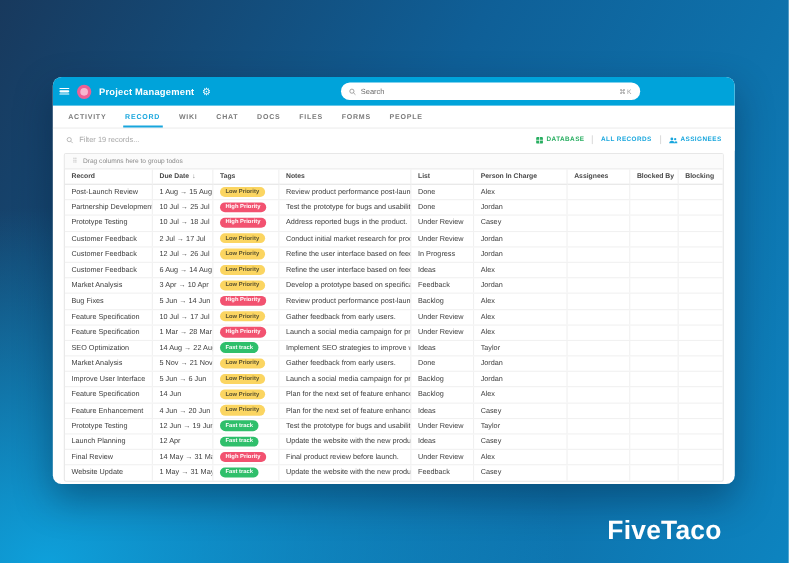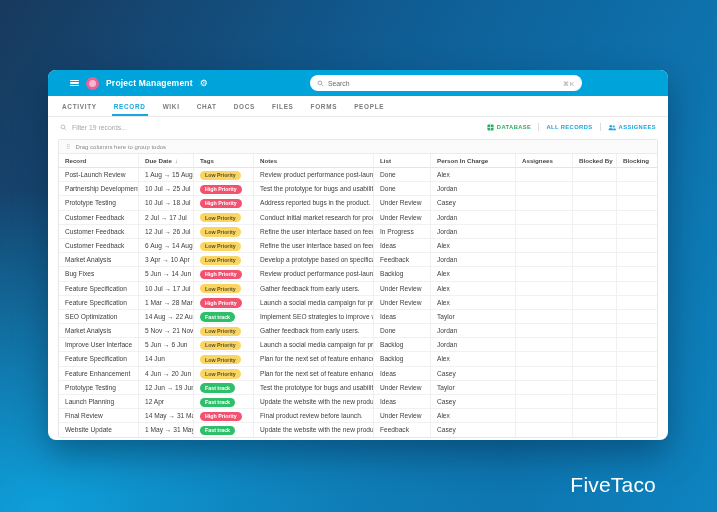--- a/index.html
+++ b/index.html
@@ -11,21 +11,21 @@
       linear-gradient(118deg, #18395d 0%, #0f5f97 45%, #0d84c0 100%);
     position:relative;
   }
   .card {
     position:absolute; left:48px; top:70px; width:620px; height:370px;
     background:#fff; border-radius:8px; overflow:hidden;
     box-shadow:0 14px 34px rgba(0,20,45,.38);
   }
   
   .app-header { position:relative; height:26px; background:var(--header-bg,#00a3da);
-    display:flex; align-items:center; padding:0 22px; gap:7px; }
+    display:flex; align-items:center; padding:0 6px; gap:7px; }
   .hamburger { width:9px; height:7px; display:flex; flex-direction:column; justify-content:space-between; cursor:pointer; }
   .hamburger i { display:block; height:1.4px; background:#fff; border-radius:1px; }
   .logo-circle { width:13px; height:13px; border-radius:50%; background:#ee5f95;
     display:flex; align-items:center; justify-content:center; }
   .logo-circle i { width:7px; height:7px; border-radius:50%; background:rgba(255,255,255,.55); display:block; }
   .app-title { color:#fff; font-weight:bold; font-size:8.5px; letter-spacing:.2px; }
   .gear { color:#fff; font-size:9px; line-height:1; cursor:pointer; }
   .search-box { position:absolute; left:262px; top:5px; width:272px; height:16px;
     background:#fff; border-radius:8px; display:flex; align-items:center; padding:0 7px; gap:4px; }
   .search-box .ph { color:#6b6b6b; font-size:6.8px; flex:1; }
@@ -65,22 +65,22 @@
   .tbody .cell { height:13.2px; line-height:13.2px; font-size:6.6px; color:#3d3d3d; }
   .date-ok { color:var(--green-date,#27a862); }
   .date-late { color:var(--red-date,#ef4136); }
   .sort-arrow { color:#7a7a7a; font-size:6px; margin-left:3px; }
   .tag-pill { display:inline-block; vertical-align:middle; border-radius:6px; padding:1.5px 5px;
     font-size:5.3px; font-weight:bold; line-height:1.2; }
   .tag-low  { background:var(--tag-low-bg,#fbd561);  color:#57502f; }
   .tag-high { background:var(--tag-high-bg,#f25270); color:#fff; }
   .tag-fast { background:var(--tag-fast-bg,#2fbf6b); color:#fff; }
   
-  .brand { position:absolute; right:61px; bottom:15px; color:#fff; font-weight:normal;
-    font-size:21px; letter-spacing:.2px; }
+  .brand { position:absolute; right:61px; bottom:15px; color:#fff; font-weight:bold;
+    font-size:24px; letter-spacing:.2px; }
 </style>
 </head>
 <body>
 
 <div class="card">
 
   <div class="app-header">
     <span class="hamburger">
         <i></i>
         <i></i>

